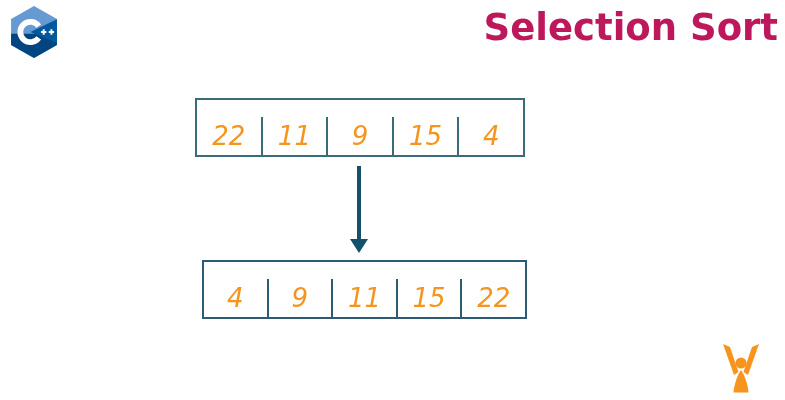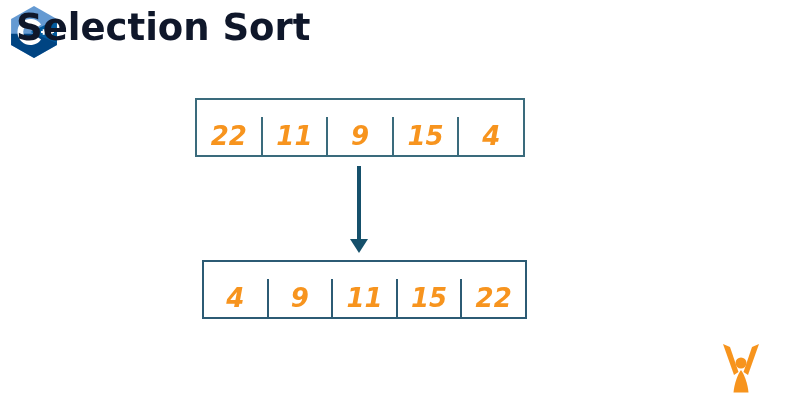--- a/index.html
+++ b/index.html
@@ -18,29 +18,29 @@
     left: 10px;
     top: 6px;
     width: 48px;
     height: 52px;
   }
 
   
   .title {
     position: absolute;
     top: 6px;
-    left: 16px;
+    left: 8px;
     width: 770px;
     margin: 0;
-    text-align: left;
+    text-align: right;
     font-family: "DejaVu Sans", "Liberation Sans", sans-serif;
     font-weight: bold;
     font-size: 37px;
     letter-spacing: 0px;
-    color: #0f172a;
+    color: #be185d;
   }
 
   
   .array {
     position: absolute;
     display: flex;
     box-sizing: border-box;
     background: #fff;
   }
   .array-unsorted {
@@ -59,21 +59,21 @@
     border: 2px solid #2C5B74;
   }
   .array-sorted .cell { border-right: 2px solid #2C5B74; }
   .cell {
     flex: 1 1 0;
     display: flex;
     align-items: center;
     justify-content: center;
     font-family: "DejaVu Sans", sans-serif;
     font-style: italic;
-    font-weight: bold;
+    font-weight: normal;
     font-size: 26px;
     color: #F7941E;
     margin-top: 17px;
   }
   .cell:last-child { border-right: none !important; }
 
   
   .arrow {
     position: absolute;
     left: 350px;

